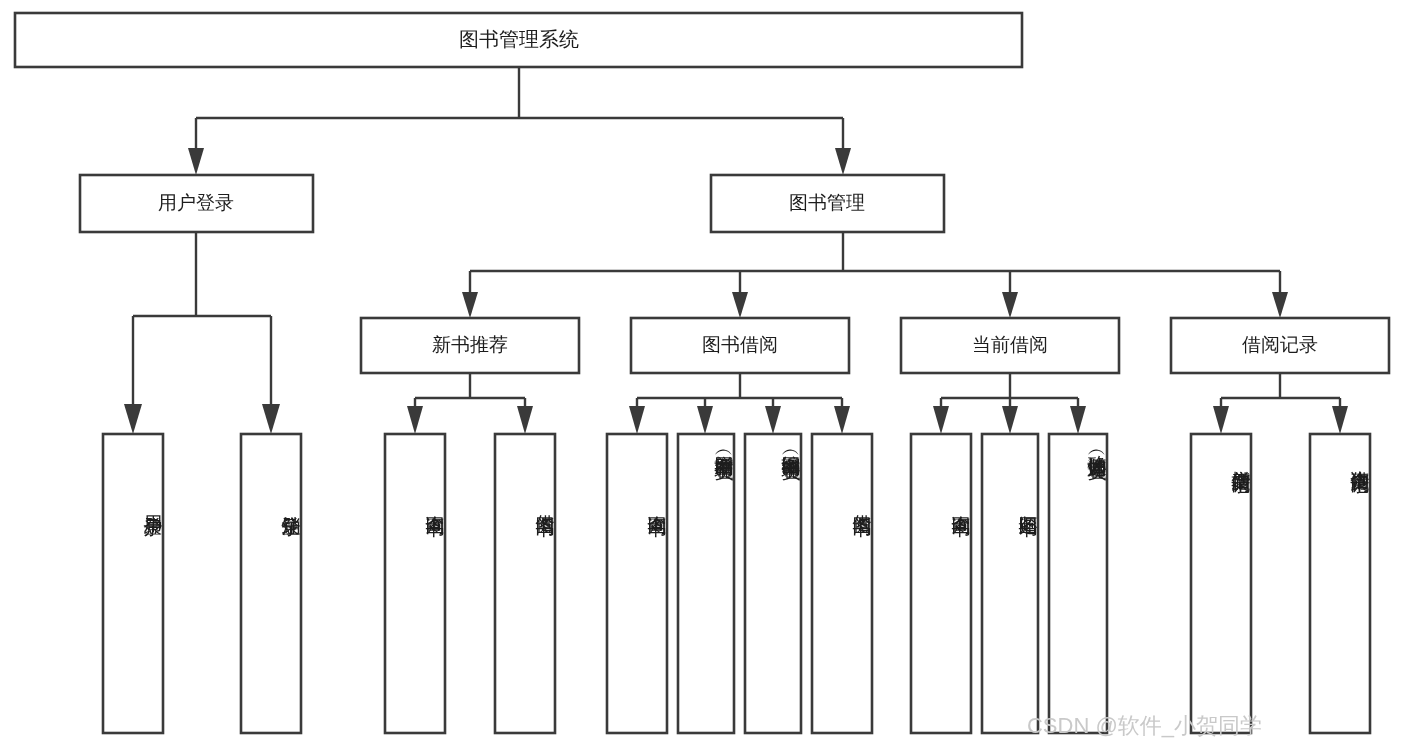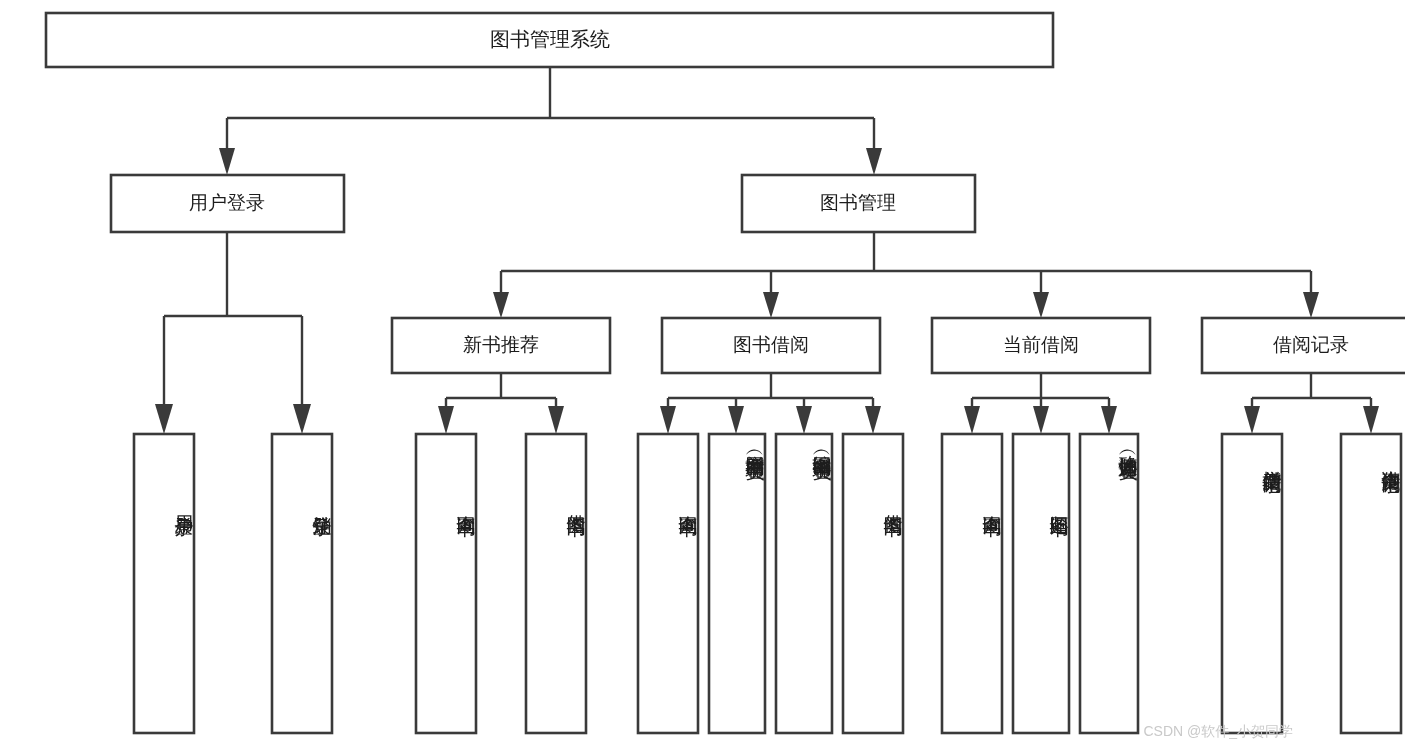--- a/index.html
+++ b/index.html
@@ -1,20 +1,20 @@
 <!DOCTYPE html>
 <html><head>
 <meta charset="utf-8">
 <style>
   html,body{margin:0;padding:0;background:#ffffff;}
   body{
     font-family:"Liberation Sans","DejaVu Sans",sans-serif;
     width:1405px;height:747px;overflow:hidden;position:relative;
   }
-  #diagram-root{position:relative;width:1274px;height:747px;margin-left:31px;}
+  #diagram-root{position:relative;width:1274px;height:747px;}
   svg#tree{position:absolute;left:0;top:0;width:1405px;height:747px;display:block;}
   .nodebox{fill:#ffffff;stroke:#3a3a3a;stroke-width:2.6;}
   .link{stroke:#3a3a3a;stroke-width:2.4;fill:none;stroke-linecap:butt;}
   .arrowhead{fill:#3a3a3a;stroke:none;}
   .lbl-h{
     font-family:"Liberation Sans","DejaVu Sans",sans-serif;
     font-size:19px;fill:#1d1d1d;text-anchor:middle;dominant-baseline:middle;
   }
   .lbl-title{
     font-family:"Liberation Sans","DejaVu Sans",sans-serif;
@@ -28,21 +28,21 @@
     text-orientation:upright;
     letter-spacing:1px;
     line-height:1;
     white-space:nowrap;
     text-align:left;
     pointer-events:none;
   }
   #watermark{
     position:absolute;right:12px;bottom:6px;
     font-family:"Liberation Sans","DejaVu Sans",sans-serif;
-    font-size:14px;color:#c9c9c9;white-space:nowrap;
+    font-size:22px;color:#c9c9c9;white-space:nowrap;
   }
 </style>
 </head>
 <body>
 
 <div id="diagram-root">
 
   <svg id="tree" viewBox="0 0 1405 747">
 
     <g>

